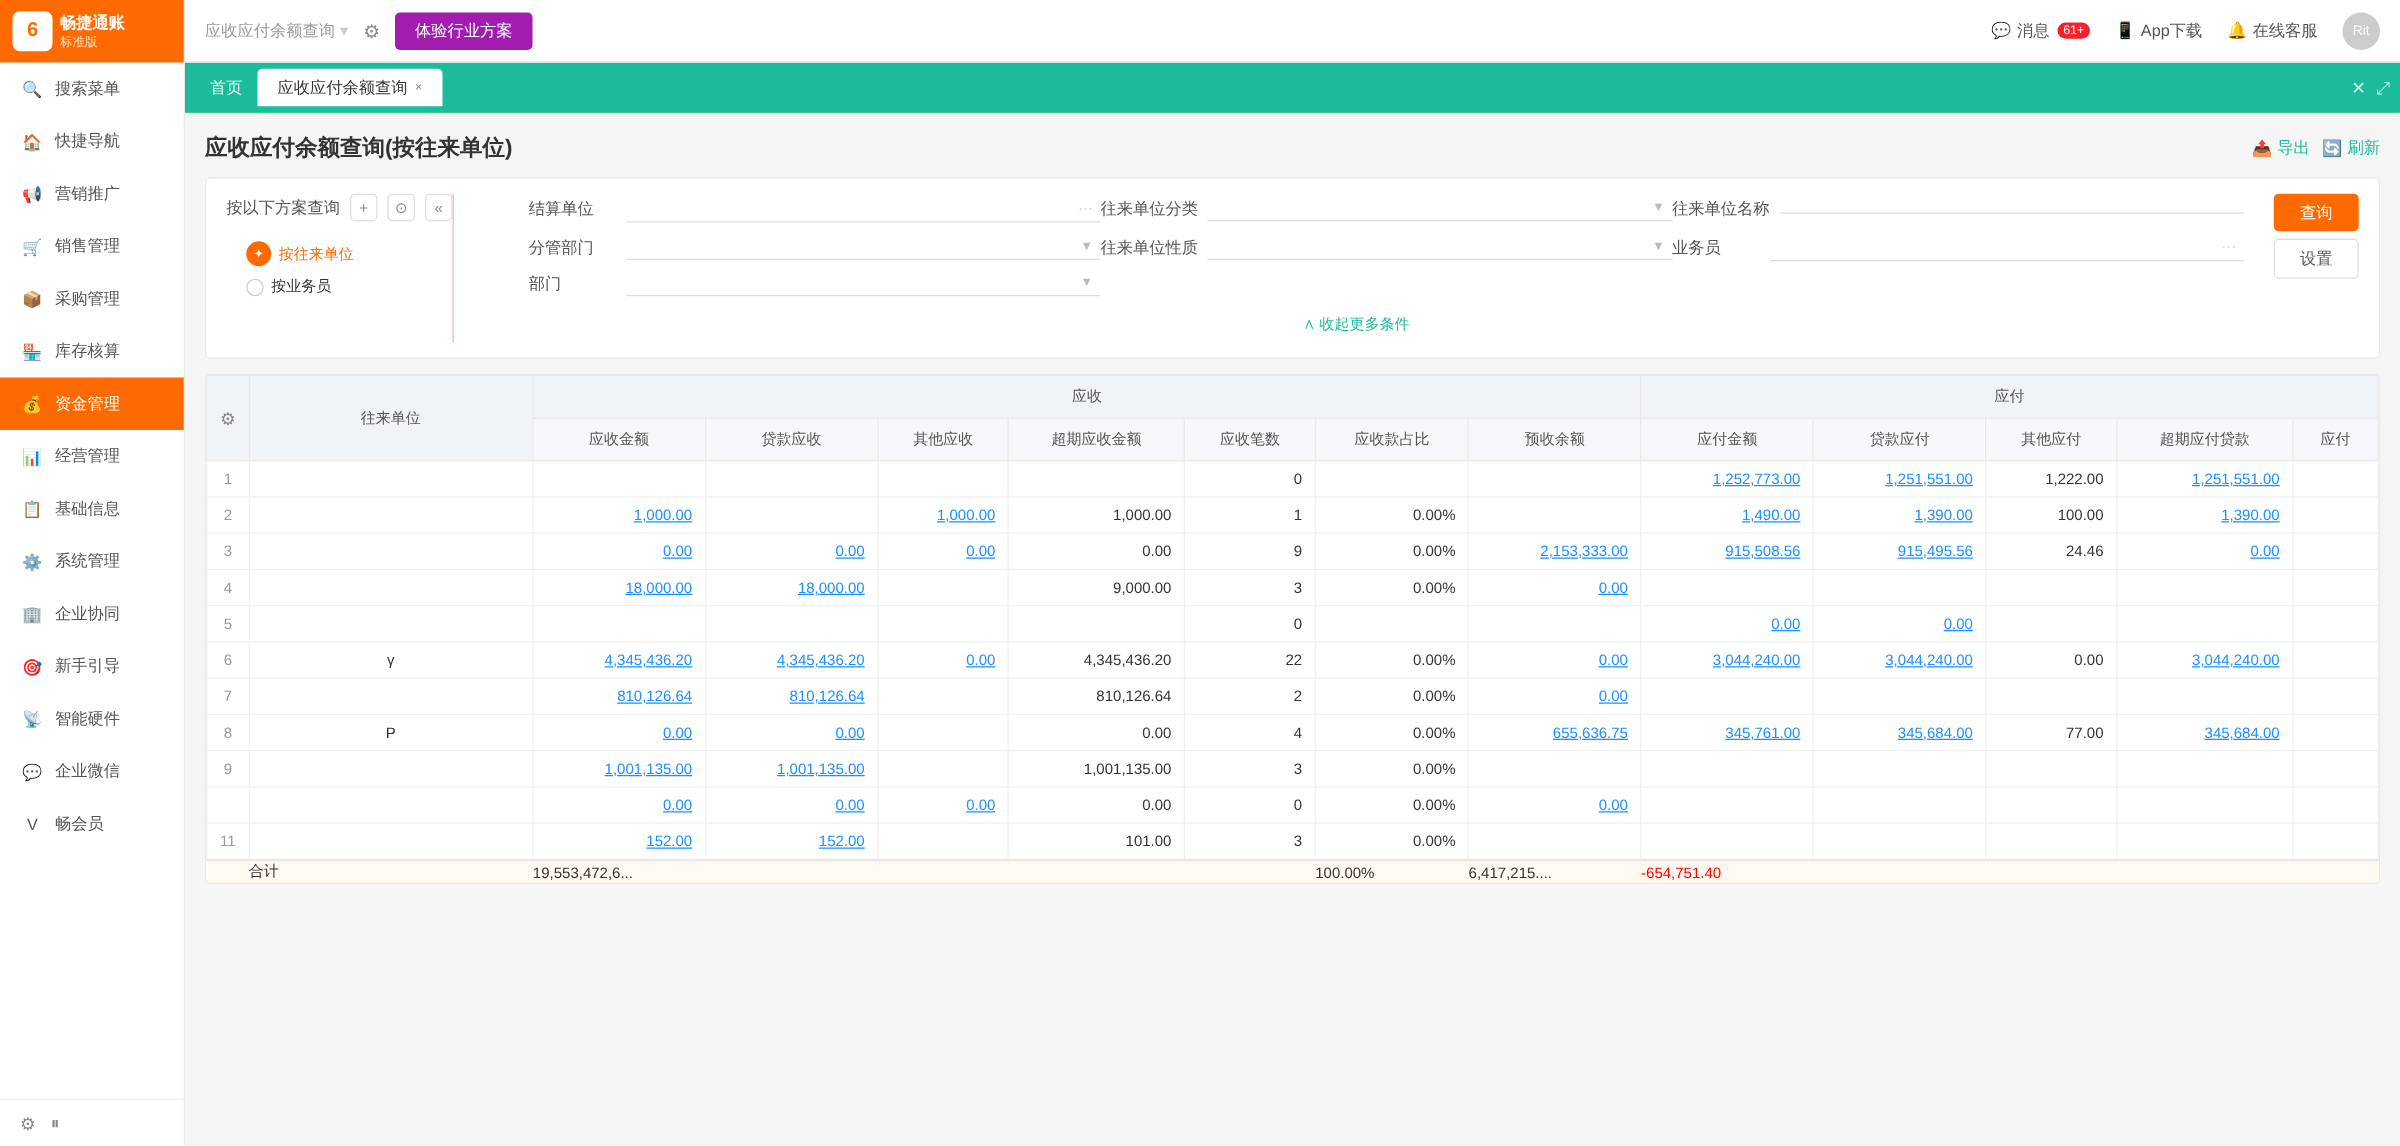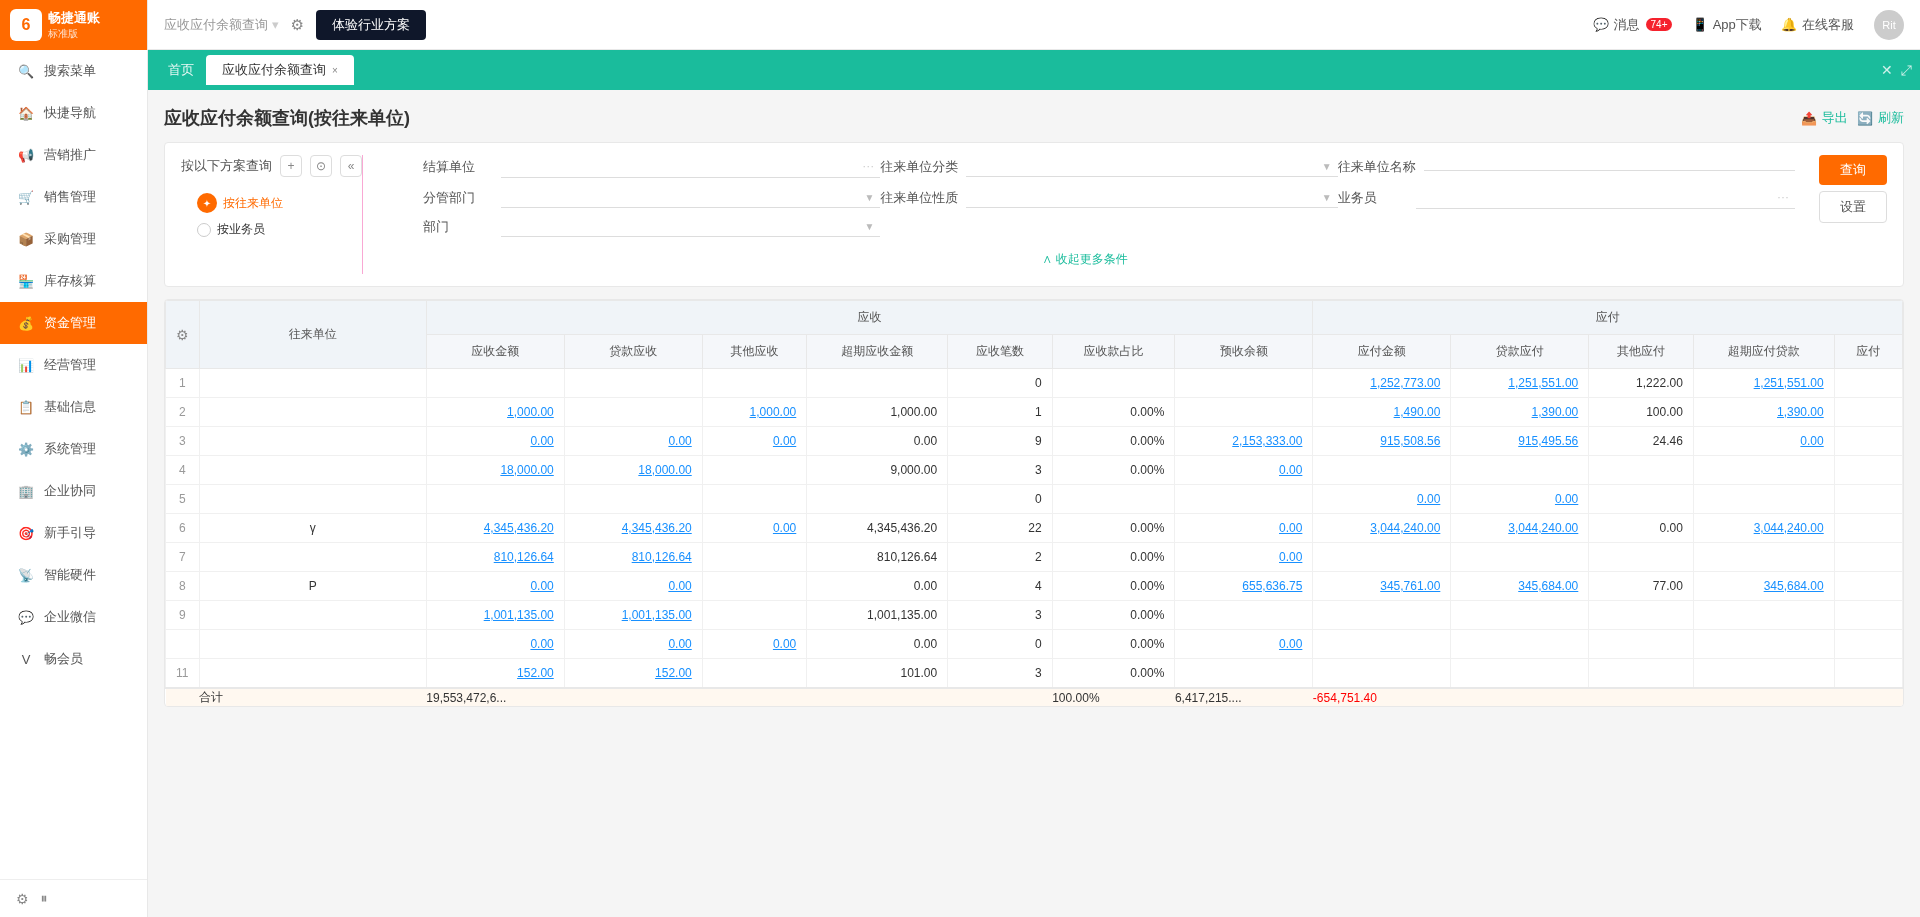--- a/index.html
+++ b/index.html
@@ -37,21 +37,21 @@
       position: fixed; left: 148px; right: 0; top: 0; height: 50px;
       background: #fff; border-bottom: 1px solid #e8e8e8; display: flex; align-items: center;
       padding: 0 16px; gap: 12px; z-index: 99;
     }
     .header-breadcrumb {
       color: #999; font-size: 13px; display: flex; align-items: center; gap: 4px;
     }
     .header-breadcrumb .bc-arrow { color: #ccc; }
     .header-gear { color: #888; cursor: pointer; font-size: 15px; }
     .header-solution-btn {
-      background: #0f172a; color: #fff; border: none; padding: 6px 16px;
+      background: #a21caf; color: #fff; border: none; padding: 6px 16px;
       border-radius: 4px; cursor: pointer; font-size: 13px;
     }
     .header-right {
       margin-left: auto; display: flex; align-items: center; gap: 20px;
     }
     .header-right-item {
       display: flex; align-items: center; gap: 4px; color: #555; cursor: pointer; font-size: 13px;
     }
     .badge {
       background: #f5222d; color: #fff; border-radius: 10px; font-size: 10px;
@@ -279,21 +279,21 @@
     <span>应收应付余额查询</span>
     <span class="bc-arrow">▾</span>
   </div>
   <span class="header-gear">⚙</span>
   <button class="header-solution-btn">体验行业方案</button>
 
   <div class="header-right">
     <div class="header-right-item">
       <span>💬</span>
       <span>消息</span>
-      <span class="badge">74+</span>
+      <span class="badge">61+</span>
     </div>
     <div class="header-right-item">
       <span>📱</span>
       <span>App下载</span>
     </div>
     <div class="header-right-item">
       <span>🔔</span>
       <span>在线客服</span>
     </div>
     <div class="user-avatar">

